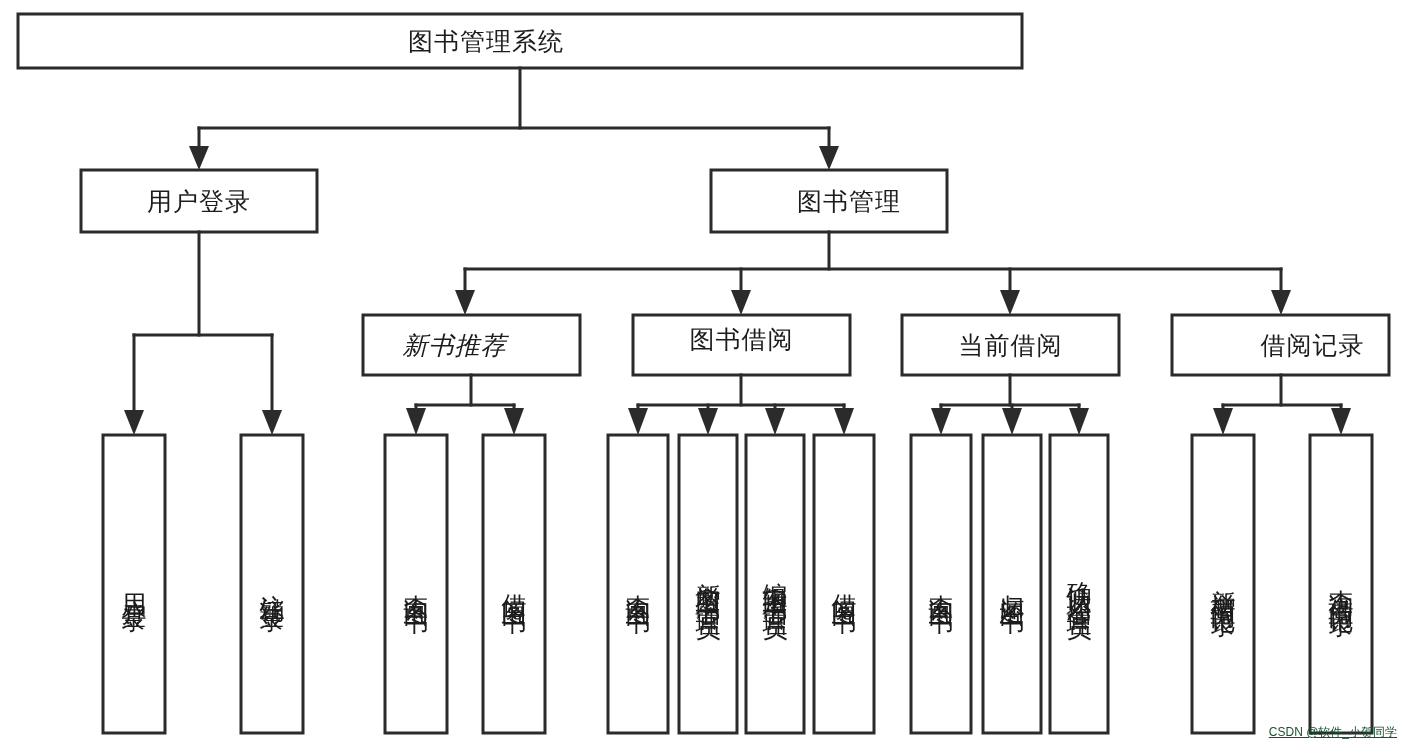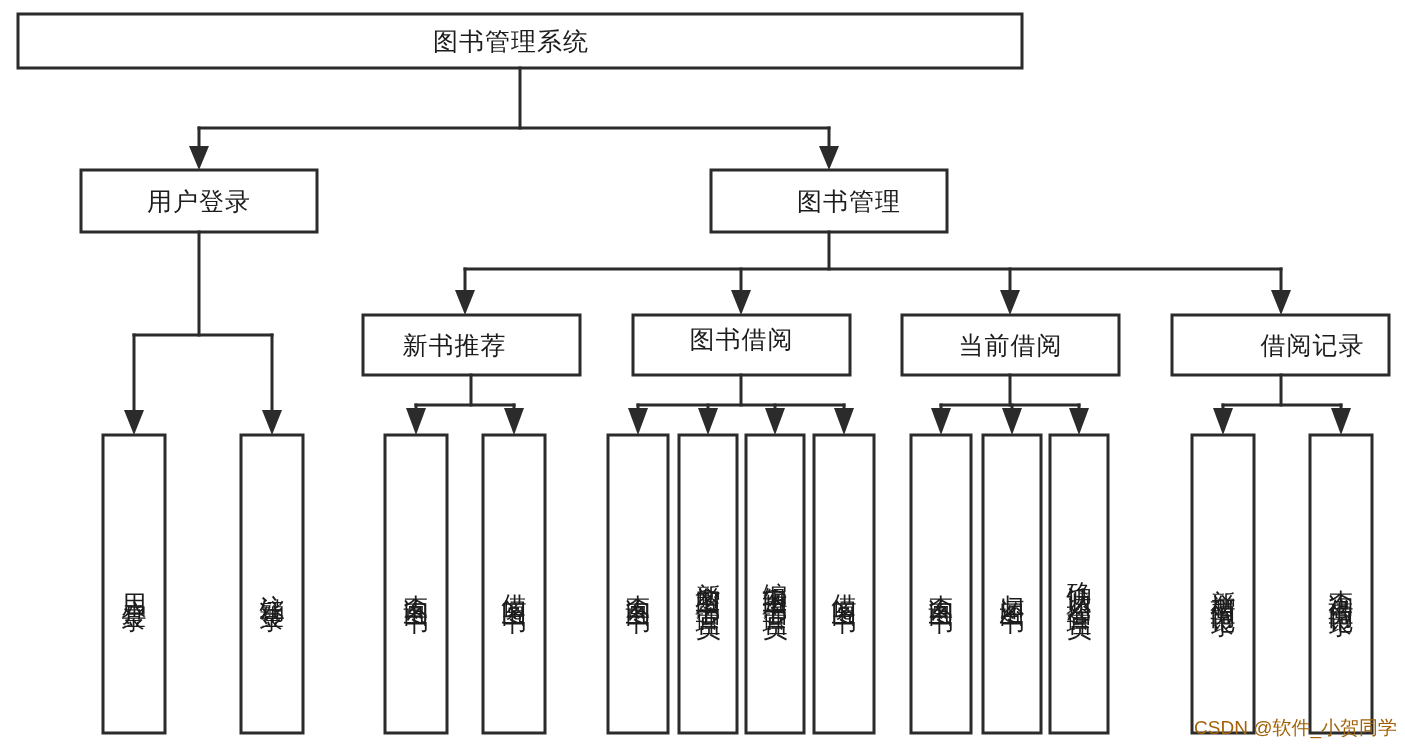--- a/index.html
+++ b/index.html
@@ -69,24 +69,25 @@
     font-size: 25px;
     color: #1c1c1c;
     white-space: nowrap;
     letter-spacing: 1px;
   }
   .watermark {
     position: absolute;
     right: 8px;
     bottom: 6px;
     font-family: "Liberation Sans", "DejaVu Sans", sans-serif;
-    font-size: 19px;
-    color: #a16207;
+    font-size: 12px;
+    color: #14532d;
     white-space: nowrap;
     pointer-events: none;
+    text-decoration: underline;
   }
 </style>
 </head>
 <body>
 
 <div id="diagram-root">
 
   <svg class="diagram-canvas" viewBox="0 0 1405 747">
 
     <rect class="node-box" x="18" y="14" width="1004" height="54"></rect>
@@ -170,32 +171,32 @@
     <polygon class="arrow-head" points="1069,408 1089,408 1079,435"></polygon>
 
     <path class="connector" d="M 1281 375 L 1281 405"></path>
     <path class="connector" d="M 1223 405 L 1341 405"></path>
     <path class="connector" d="M 1223 405 L 1223 412"></path>
     <path class="connector" d="M 1341 405 L 1341 412"></path>
     <polygon class="arrow-head" points="1213,408 1233,408 1223,435"></polygon>
     <polygon class="arrow-head" points="1331,408 1351,408 1341,435"></polygon>
   </svg>
 
-  <div class="hlabel-wrap" style="left:33px; top:14px; width:936px; height:54px;padding-left:10px;">
+  <div class="hlabel-wrap" style="left:18px; top:14px; width:936px; height:54px;">
     <span class="hlabel-text">图书管理系统</span>
   </div>
 
   <div class="hlabel-wrap" style="left:81px; top:170px; width:236px; height:62px;">
     <span class="hlabel-text">用户登录</span>
   </div>
   <div class="hlabel-wrap" style="left:711px; top:170px; width:276px; height:62px;">
     <span class="hlabel-text">图书管理</span>
   </div>
 
-  <div class="hlabel-wrap" style="left:363px; top:315px; width:183px; height:60px;">
+  <div class="hlabel-wrap" style="left:363px; top:315px; width:183px; height:60px;font-style:italic;">
     <span class="hlabel-text">新书推荐</span>
   </div>
   <div class="hlabel-wrap" style="left:633px; top:315px; width:217px; height:48px;">
     <span class="hlabel-text">图书借阅</span>
   </div>
   <div class="hlabel-wrap" style="left:902px; top:315px; width:217px; height:60px;align-items:center;">
     <span class="hlabel-text">当前借阅</span>
   </div>
   <div class="hlabel-wrap" style="left:1172px; top:315px; width:217px; height:60px;margin-left:32px;">
     <span class="hlabel-text">借阅记录</span>

